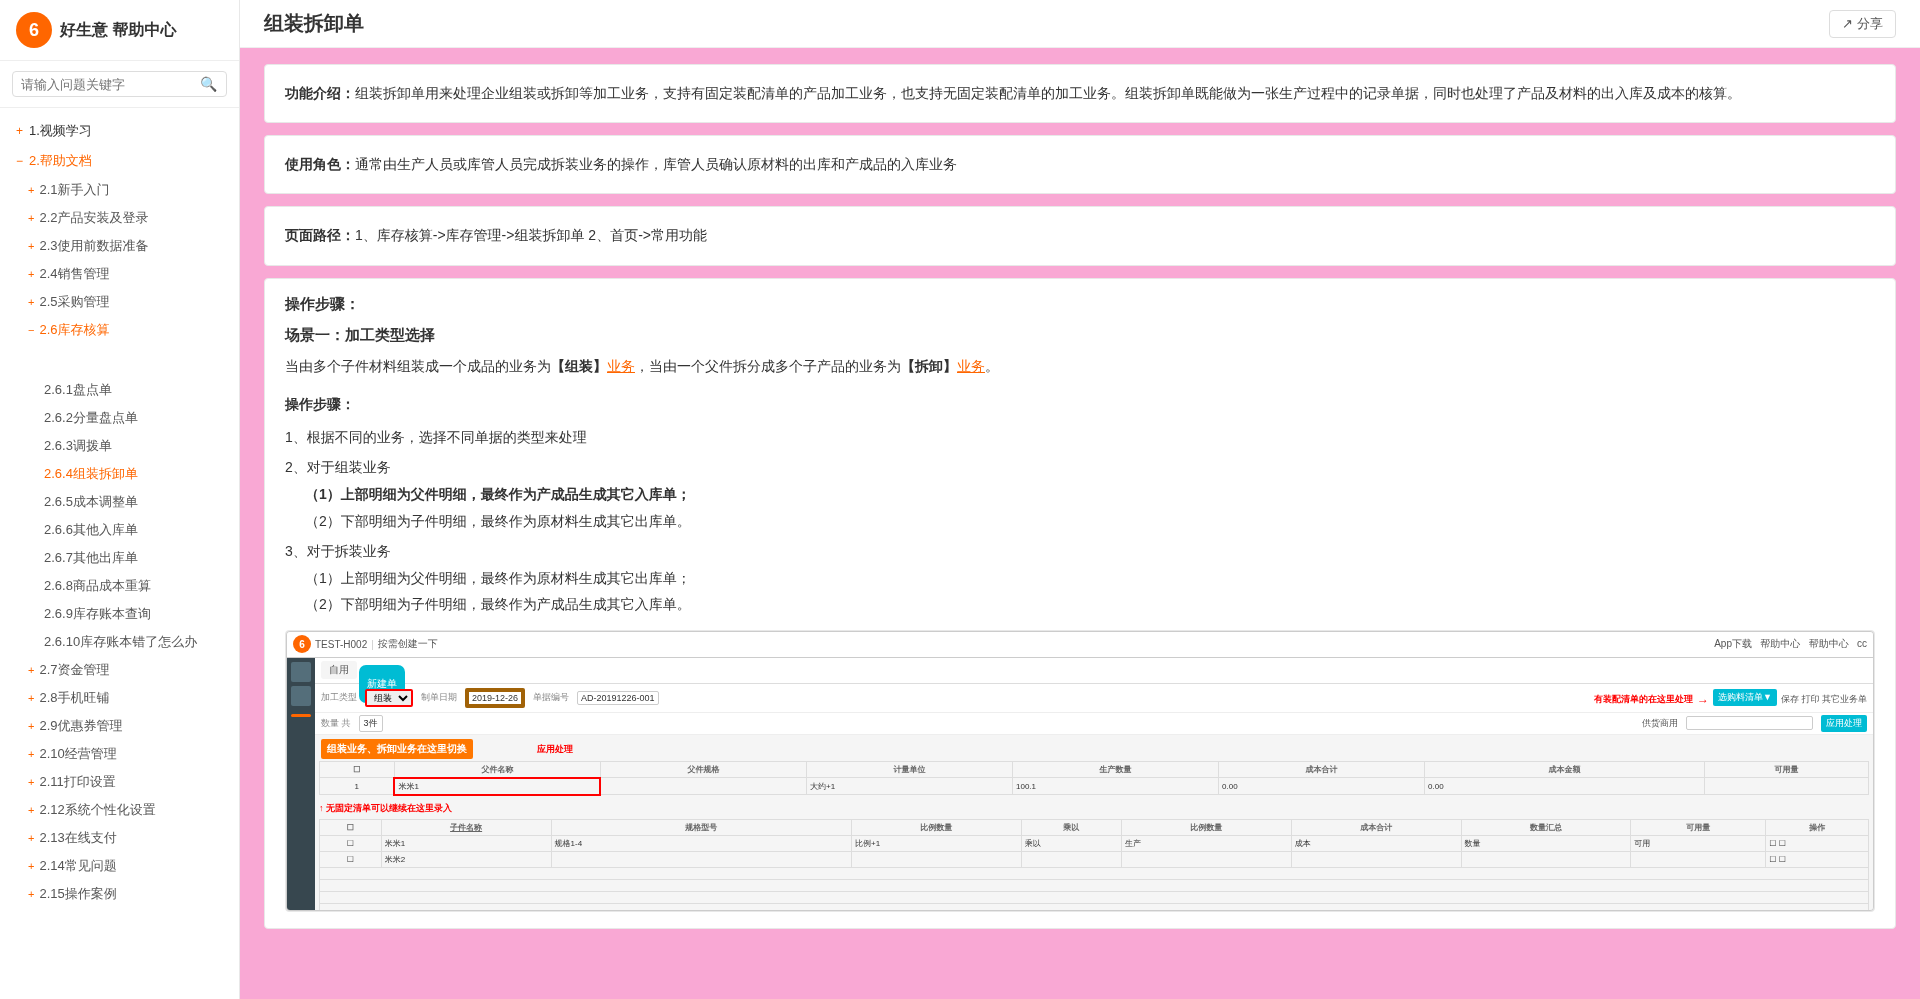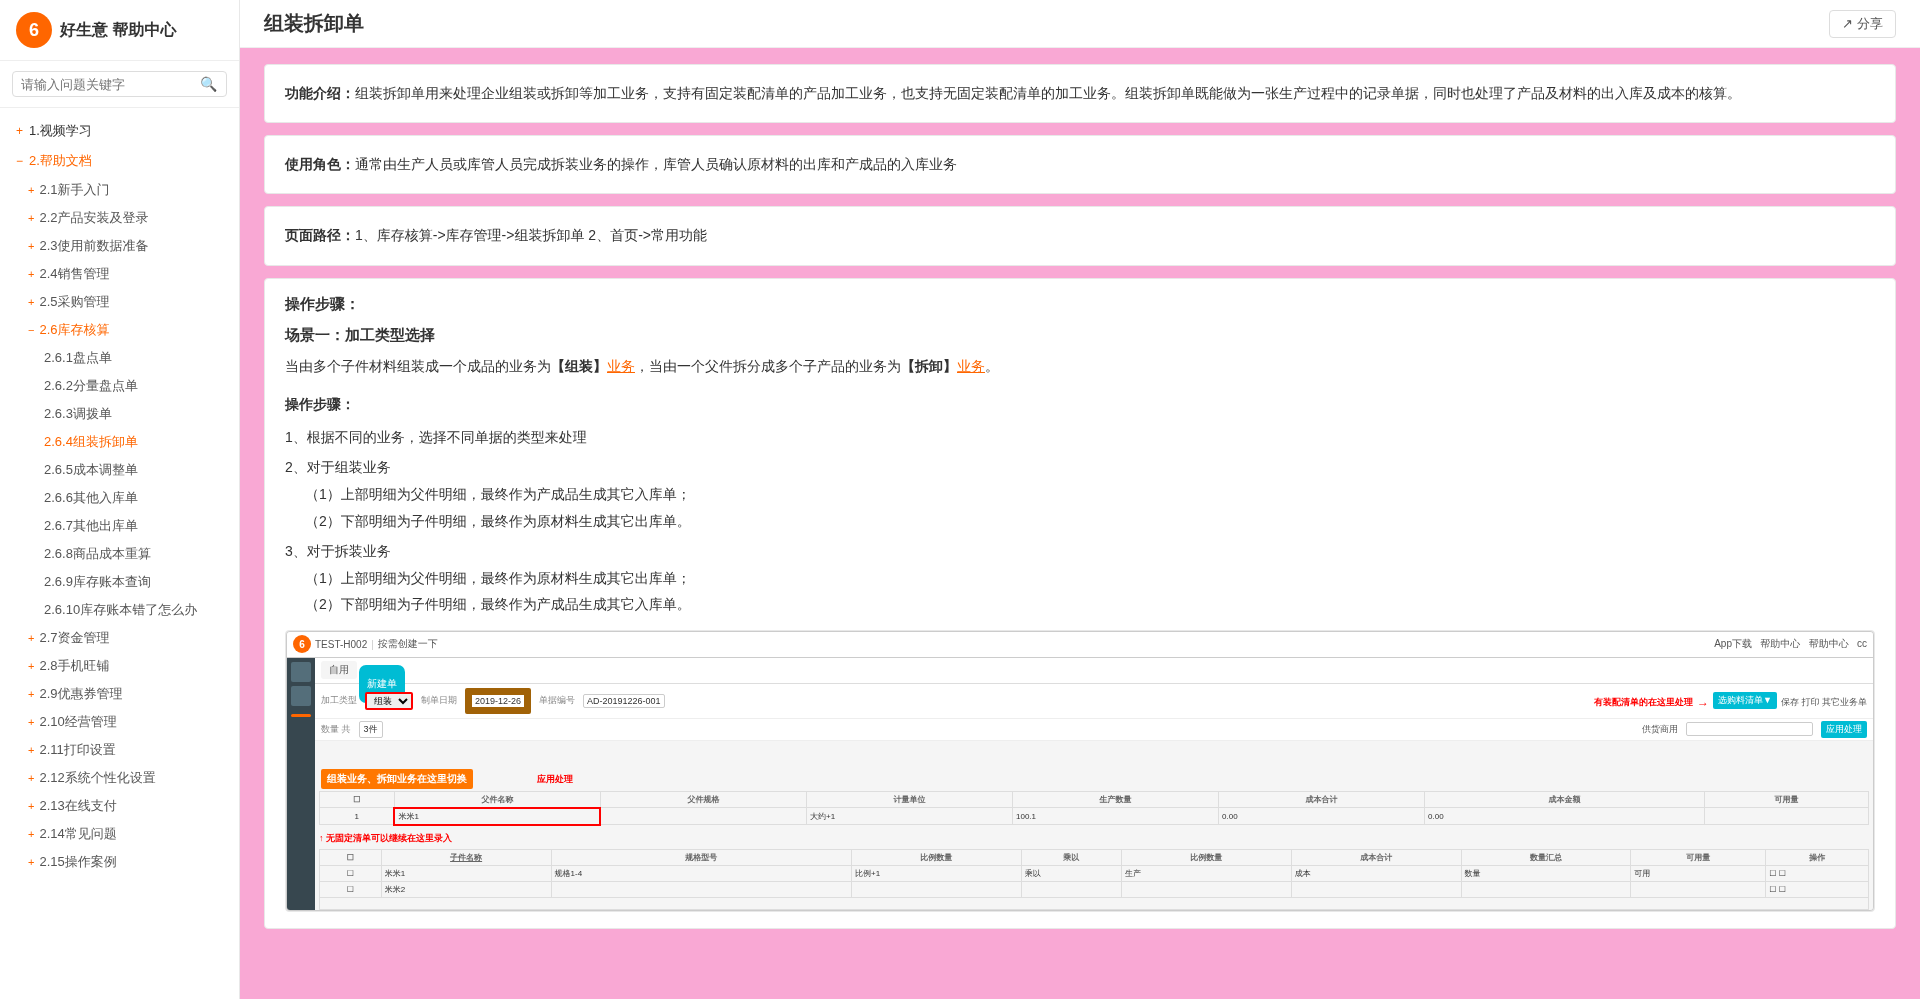--- a/index.html
+++ b/index.html
@@ -267,21 +267,21 @@
       <div class="nav-sub-cat">
         <span class="cat-icon">+</span>
         <span>2.5采购管理</span>
       </div>
 
       <div class="nav-sub-cat open">
         <span class="cat-icon" style="color:#f60;">−</span>
         <span style="color:#f60;">2.6库存核算</span>
       </div>
 
-      <div style="padding-left:16px;">
+      <div style="padding-left:16px;margin-top:32px;">
         <div class="nav-sub-item">2.6.1盘点单</div>
         <div class="nav-sub-item">2.6.2分量盘点单</div>
         <div class="nav-sub-item">2.6.3调拨单</div>
         <div class="nav-sub-item active">2.6.4组装拆卸单</div>
         <div class="nav-sub-item">2.6.5成本调整单</div>
         <div class="nav-sub-item">2.6.6其他入库单</div>
         <div class="nav-sub-item">2.6.7其他出库单</div>
         <div class="nav-sub-item">2.6.8商品成本重算</div>
         <div class="nav-sub-item">2.6.9库存账本查询</div>
         <div class="nav-sub-item">2.6.10库存账本错了怎么办</div>
@@ -356,21 +356,21 @@
       <div class="scene-title">场景一：加工类型选择</div>
 
       <p class="step-text">
         当由多个子件材料组装成一个成品的业务为<span class="bold">【组装】</span><span class="underline">业务</span>，当由一个父件拆分成多个子产品的业务为<span class="bold">【拆卸】</span><span class="underline">业务</span>。
       </p>
 
       <div style="margin-top:12px;">
         <div class="step-text bold">操作步骤：</div>
         <div class="step-text" style="margin-top:6px;">1、根据不同的业务，选择不同单据的类型来处理</div>
         <div class="step-text" style="margin-top:4px;">2、对于组装业务</div>
-        <div class="step-text" style="padding-left:20px;">（1）上部明细为父件明细，最终作为产成品生成其它入库单；</div>
+        <div class="step-text" style="padding-left:20px;font-weight:bold;">（1）上部明细为父件明细，最终作为产成品生成其它入库单；</div>
         <div class="step-text" style="padding-left:20px;">（2）下部明细为子件明细，最终作为原材料生成其它出库单。</div>
         <div class="step-text" style="margin-top:4px;">3、对于拆装业务</div>
         <div class="step-text" style="padding-left:20px;">（1）上部明细为父件明细，最终作为原材料生成其它出库单；</div>
         <div class="step-text" style="padding-left:20px;">（2）下部明细为子件明细，最终作为产成品生成其它入库单。</div>
       </div>
 
       <div class="screenshot-container" style="margin-top:12px;padding:0;background:#e0e0e0;border-radius:4px;overflow:hidden;">
         <div class="mock-screen" style="height:280px;background:#f0f0f0;position:relative;">
 
           <div style="background:#fff;height:26px;border-bottom:1px solid #ccc;display:flex;align-items:center;padding:0 6px;gap:4px;font-size:10px;">
@@ -395,21 +395,21 @@
               <div style="padding:12px 8px;font-size:10px;color:#fff;background:#00bcd4;border-radius:7px;margin-top:28px;">新建单</div>
             </div>
 
             <div style="background:#fff;padding:4px 6px;border-bottom:1px solid #eee;display:flex;align-items:center;gap:8px;flex-wrap:wrap;">
               <span style="font-size:9px;color:#888;">加工类型</span>
               <select style="border:2px solid #f00;border-radius:2px;padding:1px 3px;font-size:9px;min-width:48px;">
                 <option>组装</option>
                 <option>拆卸</option>
               </select>
               <span style="font-size:9px;color:#888;">制单日期</span>
-              <span style="border:7px solid #a16207;border-radius:2px;padding:1px 3px;font-size:9px;background:#fff;">2019-12-26</span>
+              <span style="border:4px solid #a16207;border-radius:2px;padding:1px 3px;font-size:9px;background:#fff;">2019-12-26</span>
               <span style="font-size:9px;color:#888;">单据编号</span>
               <span style="border:1px solid #ccc;border-radius:2px;padding:1px 3px;font-size:9px;background:#fff;">AD-20191226-001</span>
               <div style="flex:1;"></div>
 
               <div style="position:relative;display:flex;align-items:flex-end;gap:4px;">
                 <span style="color:#f00;font-size:9px;font-weight:bold;">有装配清单的在这里处理</span>
                 <span style="color:#f00;font-size:12px;">→</span>
                 <button style="background:#00bcd4;color:#fff;border:none;border-radius:2px;padding:2px 5px;font-size:9px;cursor:pointer;">选购料清单▼</button>
                 <span style="font-size:9px;color:#555;">保存 打印 其它业务单</span>
               </div>
@@ -418,21 +418,21 @@
             <div style="background:#fff;padding:2px 6px;border-bottom:1px solid #eee;display:flex;align-items:center;gap:8px;">
               <span style="font-size:9px;color:#888;">数量 共</span>
               <span style="border:1px solid #ccc;border-radius:2px;padding:1px 4px;font-size:9px;background:#fff;">3件</span>
               <div style="flex:1;"></div>
 
               <span style="font-size:9px;color:#555;">供货商用</span>
               <input style="border: 1px solid rgb(204, 204, 204); border-radius: 2px; padding: 1px 4px; font-size: 9px; min-width: 60px;" type="text">
               <button style="background:#00bcd4;color:#fff;border:none;border-radius:2px;padding:2px 5px;font-size:9px;cursor:pointer;">应用处理</button>
             </div>
 
-            <div style="position:relative;margin-top:24px;">
+            <div style="position:relative;">
               <div style="background:#ff7700;color:#fff;padding:3px 6px;font-size:10px;font-weight:bold;display:inline-block;border-radius:2px;margin:4px 0 0 6px;">
                 组装业务、拆卸业务在这里切换
               </div>
               <span style="color:#f00;font-size:9px;font-weight:bold;margin-left:60px;">应用处理</span>
             </div>
 
             <div style="padding:2px 4px;">
               <table style="width:100%;border-collapse:collapse;font-size:8px;">
                 <thead>
                   <tr style="background:#f5f5f5;">

